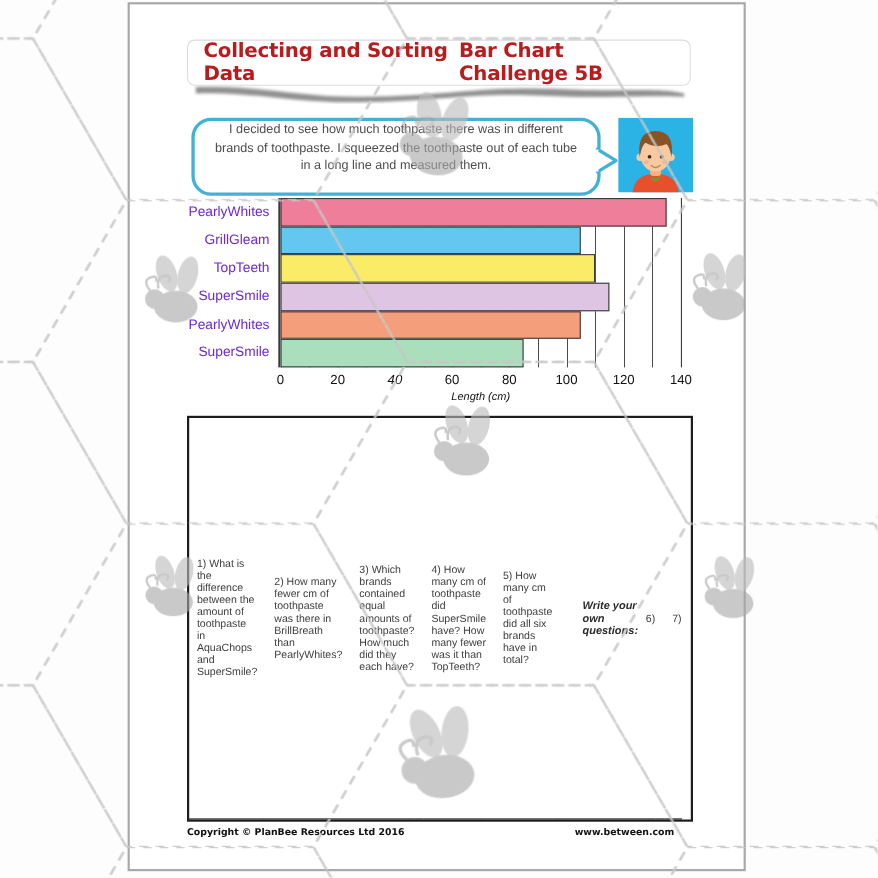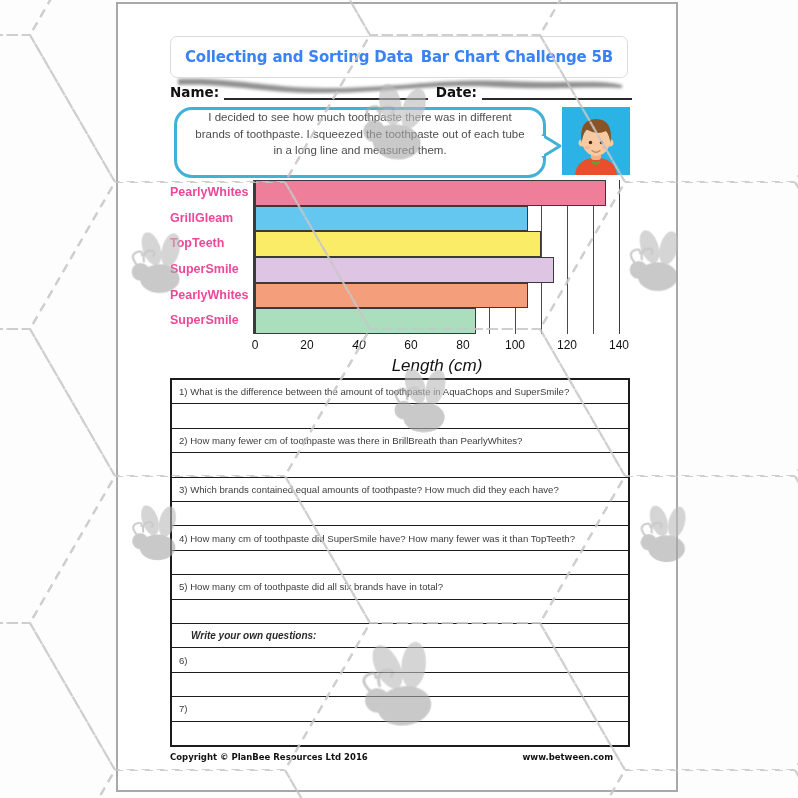--- a/index.html
+++ b/index.html
@@ -4,53 +4,53 @@
 <style>
   html,body{margin:0;padding:0;}
   body{width:798px;height:798px;position:relative;background:#fdfdfd;overflow:hidden;
        font-family:"Liberation Sans", sans-serif;}
   .page{position:absolute;left:116px;top:2px;width:562px;height:790px;background:#ffffff;
         border:2px solid #a9a9a9;box-sizing:border-box;}
   
   .header-bar{position:absolute;left:52px;top:32px;width:458px;height:42px;background:#fff;
         border:1px solid #dcdcdc;border-radius:7px;display:flex;align-items:center;
         justify-content:space-between;padding:0 14px;box-sizing:border-box;z-index:2;}
-  .header-bar .t{font-family:"DejaVu Sans", sans-serif;font-weight:800;font-size:15px;
-        letter-spacing:-0.2px;color:#3b82f6;}
+  .header-bar .t{font-family:"DejaVu Sans", sans-serif;font-weight:800;font-size:18px;
+        letter-spacing:-0.2px;color:#b91c1c;}
   .hdr-shadow{position:absolute;left:58px;top:72px;width:448px;height:22px;z-index:1;}
   
   .name-row{position:absolute;left:52px;top:80px;width:462px;display:flex;align-items:flex-end;z-index:2;}
   .name-row .lbl{font-family:"DejaVu Sans", sans-serif;font-weight:800;font-size:13.5px;color:#111;}
   .name-row .line{border-bottom:2px solid #2a2a2a;height:14px;}
   .line.grow{flex:1;margin:0 8px 0 5px;}
   .line.fixed{width:150px;margin-left:5px;}
   
   .bubble{position:absolute;left:56px;top:103px;width:372px;height:71px;background:#fff;
         border:3px solid #41b1d6;border-radius:18px;box-sizing:border-box;display:flex;
-        align-items:flex-end;justify-content:center;text-align:center;padding:16px 14px;z-index:2;}
+        align-items:flex-start;justify-content:center;text-align:center;padding:0 14px;z-index:2;}
   .bubble .txt{font-size:11.5px;line-height:1.45;color:#4d4d4d;}
   .bubble svg.tail{position:absolute;right:-20px;top:22px;}
   .avatar{position:absolute;left:444px;top:103px;width:68px;height:68px;z-index:2;}
   
   .chart{position:absolute;left:52px;top:174px;width:470px;height:196px;z-index:2;}
   .chart-labels{position:absolute;left:0;top:2px;width:83px;}
-  .bar-label{height:25.67px;line-height:25.67px;font-size:12.5px;font-weight:700;color:#ec4899;
-        padding-right:8px;}
+  .bar-label{height:25.67px;line-height:25.67px;font-size:12.5px;font-weight:400;color:#6d28d9;
+        text-align:right;padding-right:8px;}
   .plot{position:absolute;left:83px;top:2px;width:364px;height:154px;box-sizing:content-box;
         border-left:2px solid #3a3a3a;border-right:1px solid #3a3a3a;
         background:repeating-linear-gradient(to right,#4a4a4a 0px,#4a4a4a 1px,transparent 1px,transparent 26px);}
   .bar-row{height:25.667px;position:relative;}
   .bar{position:absolute;left:0;top:0;bottom:0;border:1px solid #3a3a3a;box-sizing:border-box;}
   .x-ticks{position:absolute;left:85px;top:160px;width:364px;height:16px;}
   .x-ticks span{position:absolute;transform:translateX(-50%);font-size:12px;color:#111;}
   .x-label{position:absolute;left:267px;top:178px;transform:translateX(-50%);
-        font-size:17px;font-style:italic;color:#111;}
+        font-size:10px;font-style:italic;color:#111;}
   
   .qbox{position:absolute;left:52px;top:374px;width:460px;height:369px;border:2px solid #1c1c1c;
-        box-sizing:border-box;display:flex;flex-direction:column;z-index:2;}
+        box-sizing:border-box;display:flex;flex-direction:row;z-index:2;}
   .qrow{flex:1;border-bottom:1.5px solid #1c1c1c;display:flex;align-items:center;
         padding-left:7px;box-sizing:border-box;}
   .qrow:last-child{border-bottom:none;}
   .qrow .qt{font-size:9.6px;color:#3c3c3c;}
   .qrow .own{font-size:10px;color:#2a2a2a;font-weight:bold;font-style:italic;margin-left:12px;}
   
   .footer{position:absolute;left:52px;top:748px;width:443px;display:flex;
         justify-content:space-between;z-index:2;}
   .footer span{font-family:"DejaVu Sans", sans-serif;font-weight:800;font-size:8.5px;color:#111;}
   
@@ -67,26 +67,20 @@
   </div>
   <svg class="hdr-shadow" viewBox="0 0 448 22">
     <defs>
         <filter id="blur1">
           <feGaussianBlur stdDeviation="1.6"></feGaussianBlur>
         </filter>
       </defs>
     <path d="M2,3 C60,1 95,13 155,12 C235,11 262,2 332,5 C392,8 420,3 446,9 L446,12 C400,10 378,14 318,11 C248,8 228,16 150,17 C92,18 52,7 2,9 Z" fill="#7d7d7d" opacity="0.85" filter="url(#blur1)"></path>
   </svg>
 
-  <div class="name-row">
-    <span class="lbl">Name:</span>
-    <div class="line grow"></div>
-    <span class="lbl">Date:</span>
-    <div class="line fixed"></div>
-  </div>
 
   <div class="bubble">
     <span class="txt">I decided to see how much toothpaste there was in different brands of toothpaste. I squeezed the toothpaste out of each tube in a long line and measured them.</span>
     <svg class="tail" width="24" height="28" viewBox="0 0 24 28">
       <path d="M3,3 L21,14 L3,25" fill="#ffffff" stroke="#41b1d6" stroke-width="3" stroke-linejoin="round"></path>
       <rect x="0" y="4" width="5" height="20" fill="#ffffff"></rect>
     </svg>
   </div>
 
   <svg class="avatar" viewBox="0 0 68 68">

